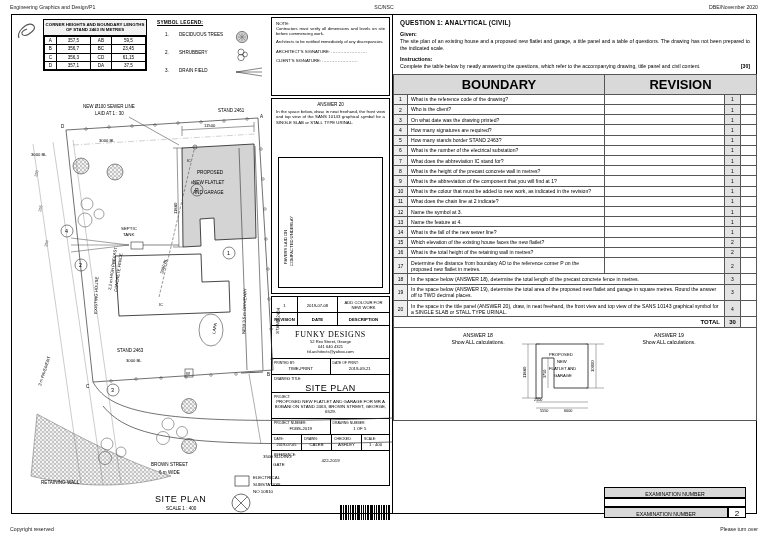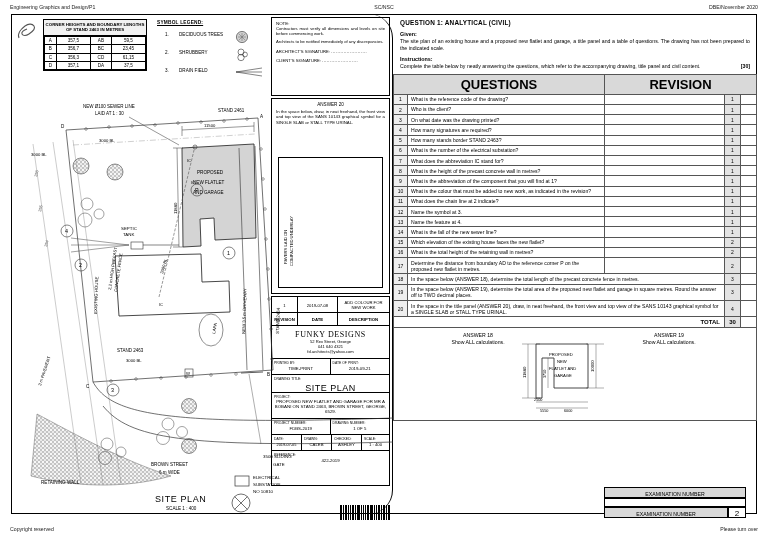--- a/index.html
+++ b/index.html
@@ -14,21 +14,21 @@
   .runhead .r{position:absolute;right:10px;top:4px;}
   .runfoot{position:absolute;left:0;bottom:2px;width:768px;height:12px;font-size:5.2px;color:#222;}
   .runfoot .l{position:absolute;left:10px;bottom:2px;}
   .runfoot .r{position:absolute;right:10px;bottom:2px;}
 
   
   .frame{position:absolute;left:11px;top:14px;width:746px;height:500px;border:0.8px solid #000;box-sizing:border-box;}
 
   
   .sheet{position:absolute;left:11px;top:14px;width:382px;height:500px;box-sizing:border-box;
-         border-right:0.8px solid #000;border-radius:24px;}
+         border-right:0.8px solid #000;}
 
   
   .cht{position:absolute;left:32px;top:5px;width:104px;border:0.7px solid #000;box-sizing:border-box;}
   .cht .hd{font-size:4.4px;font-weight:bold;text-align:center;line-height:5.4px;padding:2px 1px;
            border-bottom:0.7px solid #000;background:#f2f2f2;}
   .cht table{border-collapse:collapse;width:100%;}
   .cht td{border:0.5px solid #000;font-size:4.6px;text-align:center;padding:1.2px 0;}
   .clip{position:absolute;left:5px;top:6px;width:24px;height:22px;}
 
   
@@ -513,21 +513,21 @@
     <table class="qt">
       <colgroup>
         <col style="width:14px">
           <col>
           <col style="width:120px">
           <col style="width:16px">
           <col style="width:16px">
       </colgroup>
       <thead>
         <tr class="hrow">
-          <th colspan="2">QUESTIONS</th>
+          <th colspan="2">BOUNDARY</th>
           <th colspan="3">REVISION</th>
         </tr>
       </thead>
       <tbody>
         <tr>
             <td class="num">1</td>
             <td class="qtx">What is the reference code of the drawing?</td>
             <td class="ansc"></td>
             <td class="mk">1</td>
             <td class="sp"></td>

